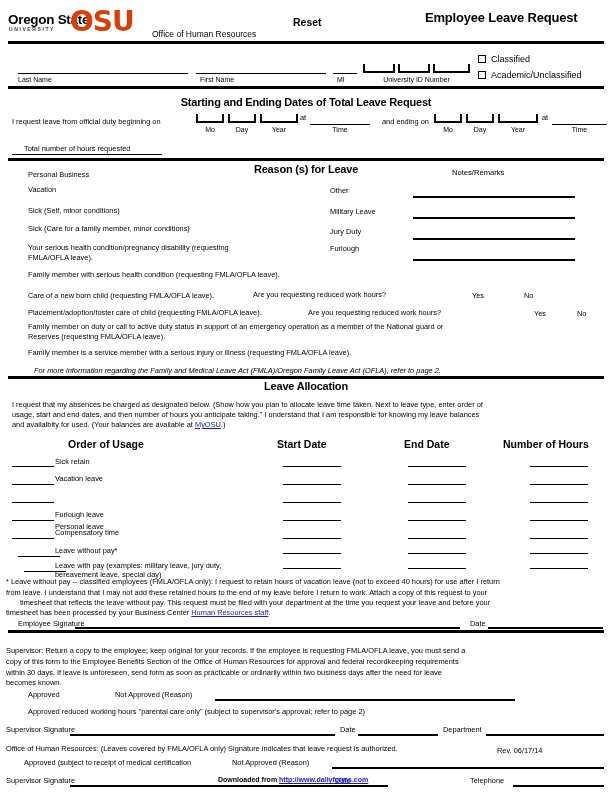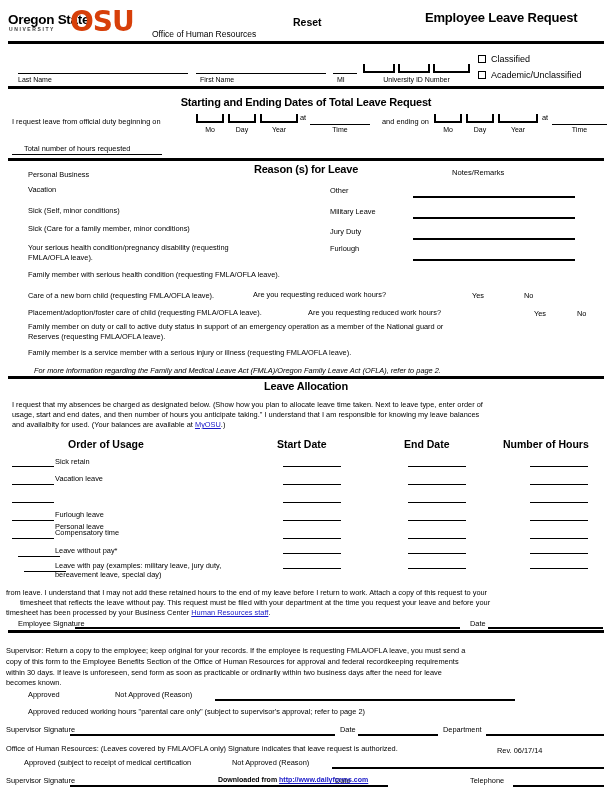--- a/index.html
+++ b/index.html
@@ -237,20 +237,21 @@
   <div class="blank-short" style="left:408px; top:553px; width:58px;"></div>
   <div class="blank-short" style="left:530px; top:553px; width:58px;"></div>
 
   <div class="abs small" style="left:55px; top:561px;">Leave with pay (examples: military leave, jury duty,</div>
   <div class="abs small" style="left:55px; top:570px;">bereavement leave, special day)</div>
   <div class="blank-short" style="left:24px; top:571px; width:42px;"></div>
   <div class="blank-short" style="left:283px; top:568px; width:58px;"></div>
   <div class="blank-short" style="left:408px; top:568px; width:58px;"></div>
   <div class="blank-short" style="left:530px; top:568px; width:58px;"></div>
 
+  <div class="abs small" style="left:6px; top:577px;">* Leave without pay -- classified employees (FMLA/OFLA only): I request to retain hours of vacation leave (not to exceed 40 hours) for use after I return</div>
   <div class="abs small" style="left:6px; top:588px;">from leave. I understand that I may not add these retained hours to the end of my leave before I return to work. Attach a copy of this request to your</div>
   <div class="abs small" style="left:20px; top:598px;">timesheet that reflects the leave without pay. This request must be filed with your department at the time you request your leave  and before your</div>
   <div class="abs small" style="left:6px; top:608px;"><span>timesheet has been processed by your Business Center </span><span class="lnk">Human Resources staff</span><span>.</span></div>
 
   <div class="abs small" style="left:18px; top:619px;">Employee Signature</div>
   <div class="thinline" style="left:75px; top:627px; width:385px; height:1.8px;"></div>
   <div class="abs small" style="left:470px; top:619px;">Date</div>
   <div class="thinline" style="left:488px; top:627px; width:115px; height:1.8px;"></div>
 
   <div class="rule" style="top:630px;"></div>

